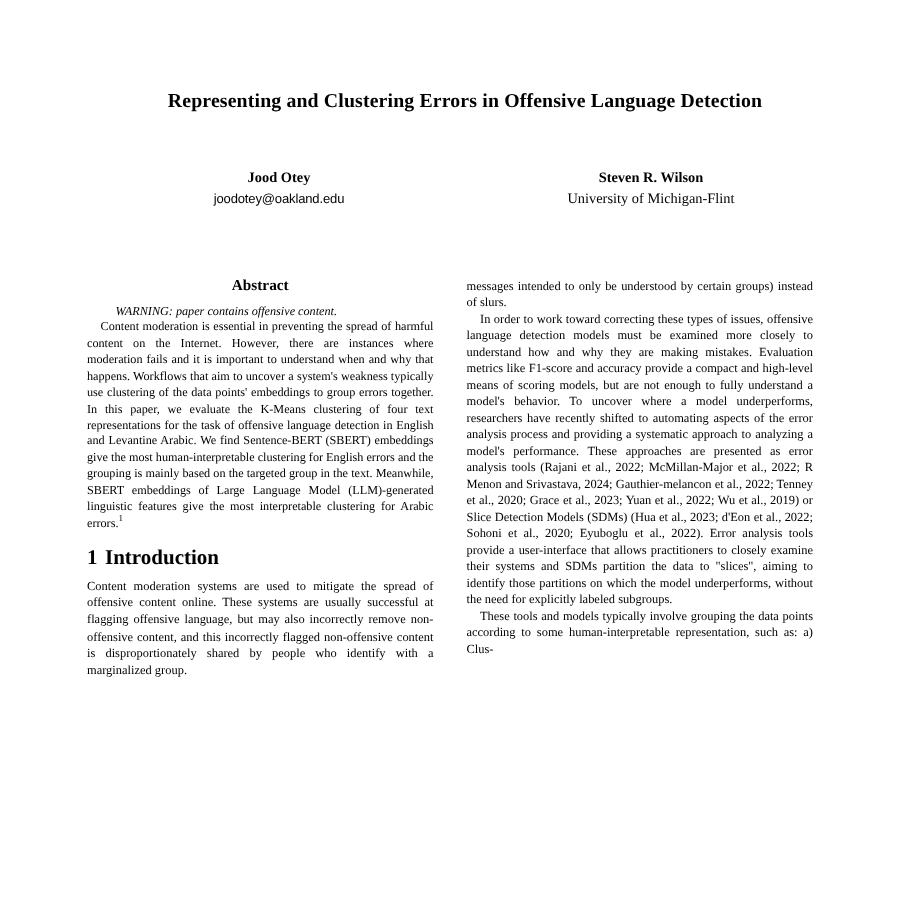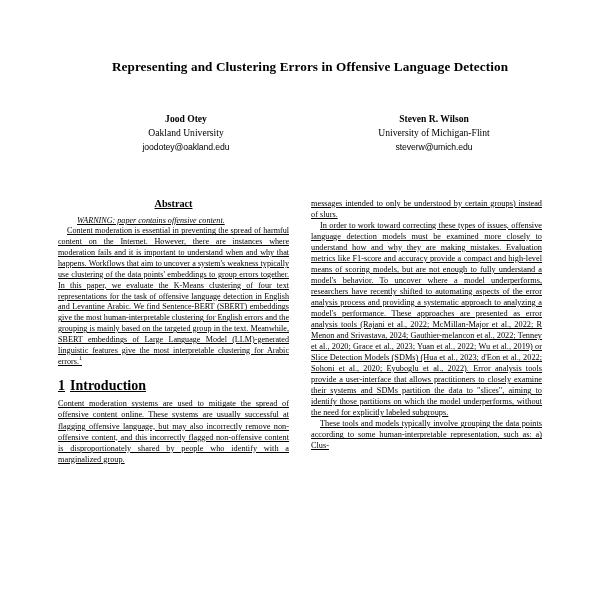--- a/index.html
+++ b/index.html
@@ -49,21 +49,20 @@
   }
   .author .email {
     font-family: Liberation Sans, sans-serif;
     font-size: 8.7px;
     letter-spacing: -0.1px;
   }
   .columns {
     display: flex;
     gap: 22px;
     margin-top: 44px;
-    text-decoration: underline;
   }
   .col {
     width: 231px;
   }
   .section-head {
     text-align: center;
     font-size: 10.2px;
     font-weight: bold;
     margin: 0 0 7px 0;
   }
@@ -102,27 +101,25 @@
 </head>
 <body>
 
 <div class="page">
 
   <h1 class="title">Representing and Clustering Errors in Offensive Language Detection</h1>
 
   <div class="authors">
     <div class="author">
       <div class="name">Jood Otey</div>
-      <div class="affil">Oakland University</div>
       <div class="email">joodotey@oakland.edu</div>
     </div>
     <div class="author">
       <div class="name">Steven R. Wilson</div>
       <div class="affil">University of Michigan-Flint</div>
-      <div class="email">steverw@umich.edu</div>
     </div>
   </div>
 
   <div class="columns">
 
     <div class="col">
       <div class="section-head">Abstract</div>
       <p class="warn abstract-body">WARNING: paper contains offensive content.</p>
       <p class="abstract-body"><span>Content moderation is essential in preventing the spread of harmful content on the Internet. However, there are instances where moderation fails and it is important to understand when and why that happens. Workflows that aim to uncover a system's weakness typically use clustering of the data points' embeddings to group errors together. In this paper, we evaluate the K-Means clustering of four text representations for the task of offensive language detection in English and Levantine Arabic. We find Sentence-BERT (SBERT) embeddings give the most human-interpretable clustering for English errors and the grouping is mainly based on the targeted group in the text. Meanwhile, SBERT embeddings of Large Language Model (LLM)-generated linguistic features give the most interpretable clustering for Arabic errors.</span><sup>1</sup></p>
 

